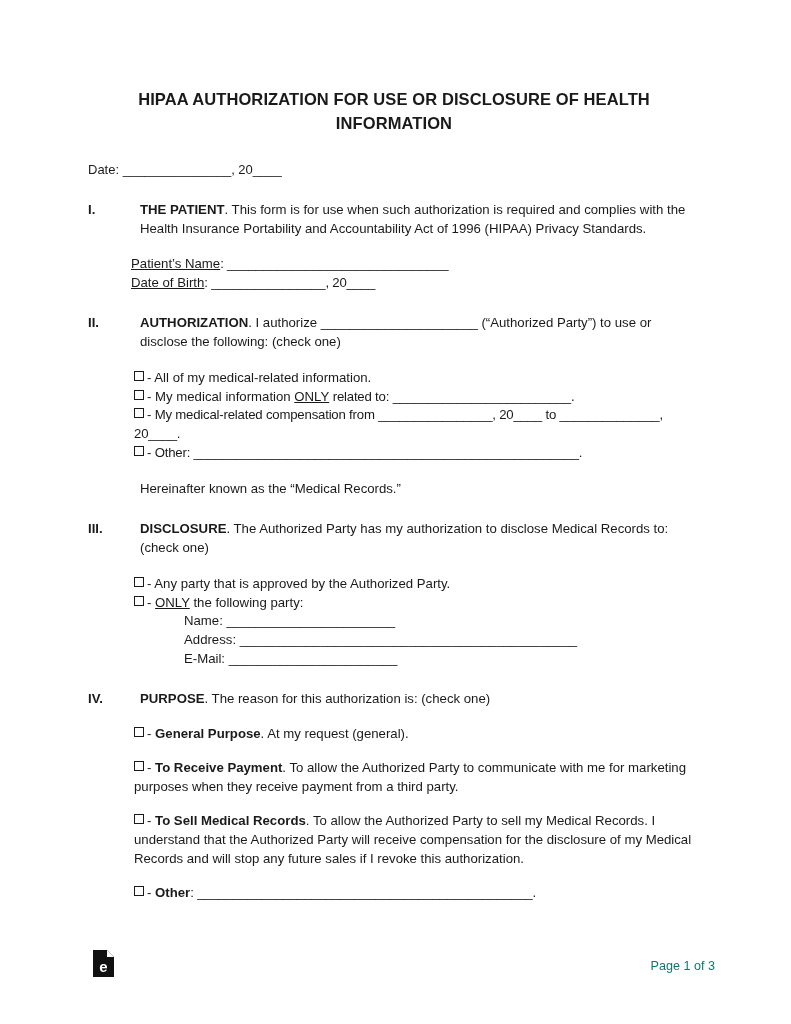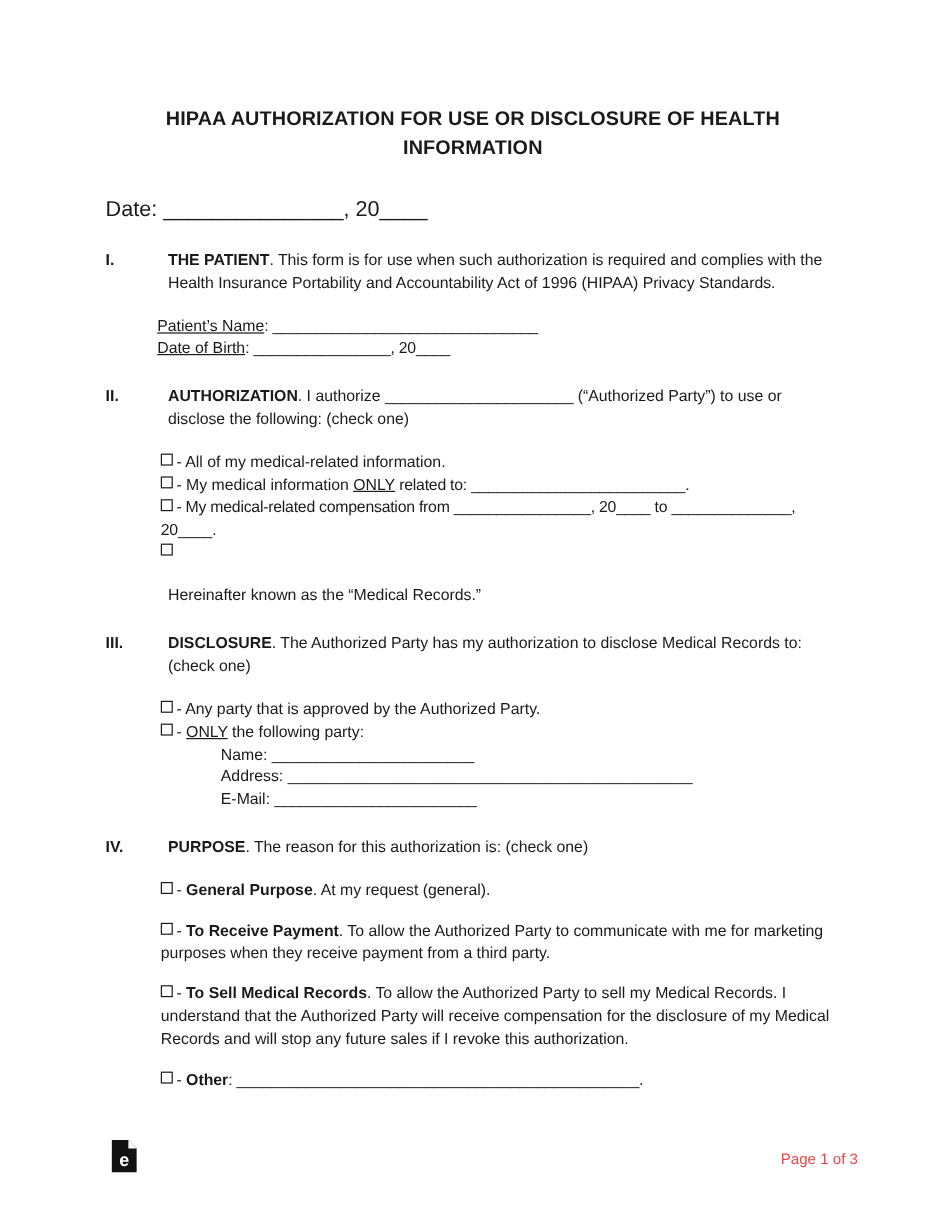--- a/index.html
+++ b/index.html
@@ -33,21 +33,21 @@
     font-weight: bold;
     text-align: center;
     line-height: 1.45;
     letter-spacing: 0.1px;
     margin: 0 0 0 0;
     padding: 0 14px;
   }
 
   
   .date-line {
-    font-size: 18px;
+    font-size: 13px;
     line-height: 1.45;
     margin-top: 25px;
   }
 
   .section {
     margin-top: 21px;
     position: relative;
     font-size: 13.2px;
     line-height: 1.43;
   }
@@ -118,21 +118,21 @@
     left: 5px;
     bottom: 0;
     width: 21px;
     height: 27px;
   }
   .page-num {
     position: absolute;
     right: 0;
     bottom: 4px;
     font-size: 12.6px;
-    color: #ef4444;
+    color: #0f766e;
   }
 </style>
 </head>
 <body>
 
 <div class="page">
   <div class="content">
 
     <h1 class="doc-title">HIPAA AUTHORIZATION FOR USE OR DISCLOSURE OF HEALTH INFORMATION</h1>
 
@@ -151,21 +151,21 @@
 
     <div class="section">
       <div class="sec-num">II.</div>
       <div class="sec-body">
         <p><strong>AUTHORIZATION</strong><span>. I authorize </span><span class="bl">______________________</span><span> (“Authorized Party”) to use or disclose the following: (check one)</span></p>
       </div>
       <div class="checklist">
         <p class="item"><span class="cb"></span><span>- All of my medical-related information.</span></p>
         <p class="item"><span class="cb"></span><span>- My medical information </span><span class="u">ONLY</span><span class="bl"> related to: _________________________.</span></p>
         <p class="item"><span class="cb"></span><span class="bl">- My medical-related compensation from ________________, 20____ to ______________, 20____.</span></p>
-        <p class="item"><span class="cb"></span></p>
+        <p class="item"><span class="cb"></span><span class="bl">- Other: ______________________________________________________.</span></p>
       </div>
       <div class="after-note">Hereinafter known as the “Medical Records.”</div>
     </div>
 
     <div class="section">
       <div class="sec-num">III.</div>
       <div class="sec-body">
         <p><strong>DISCLOSURE</strong><span>. The Authorized Party has my authorization to disclose Medical Records to: (check one)</span></p>
       </div>
       <div class="checklist">

